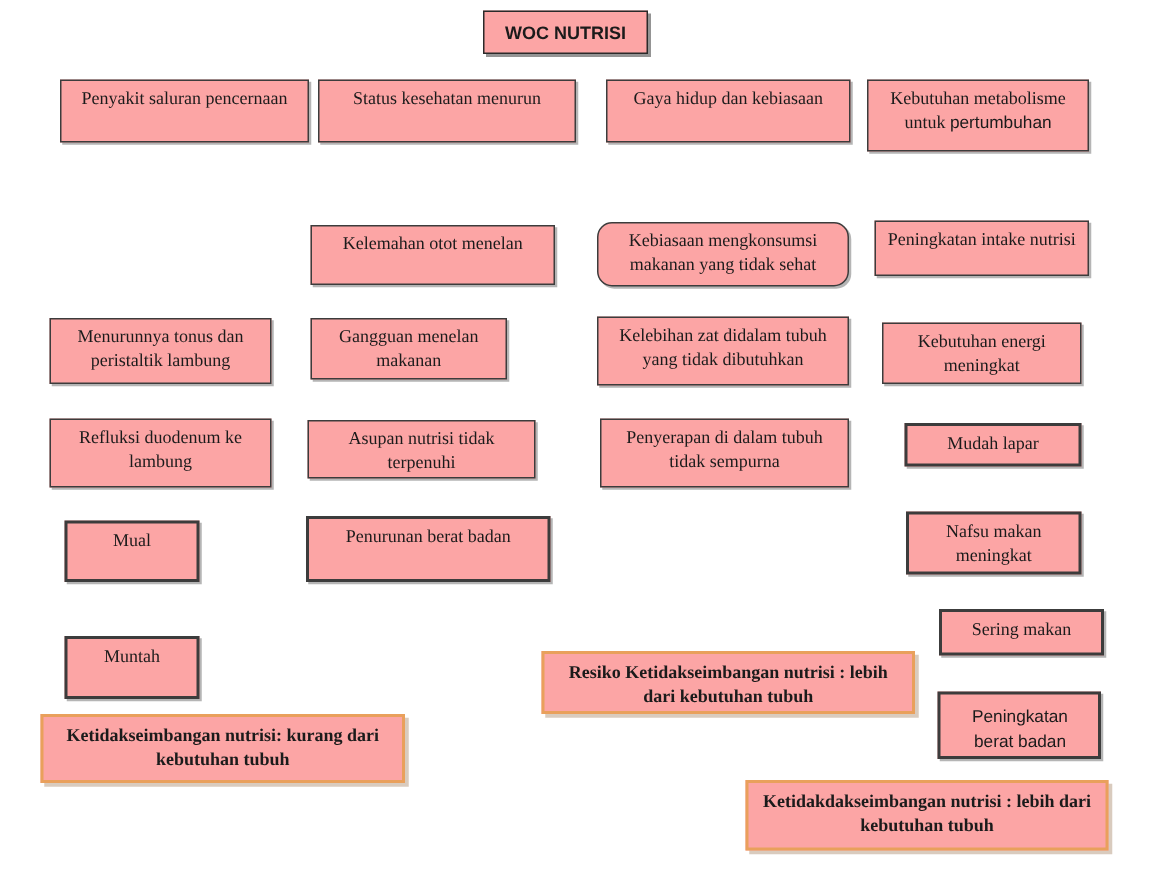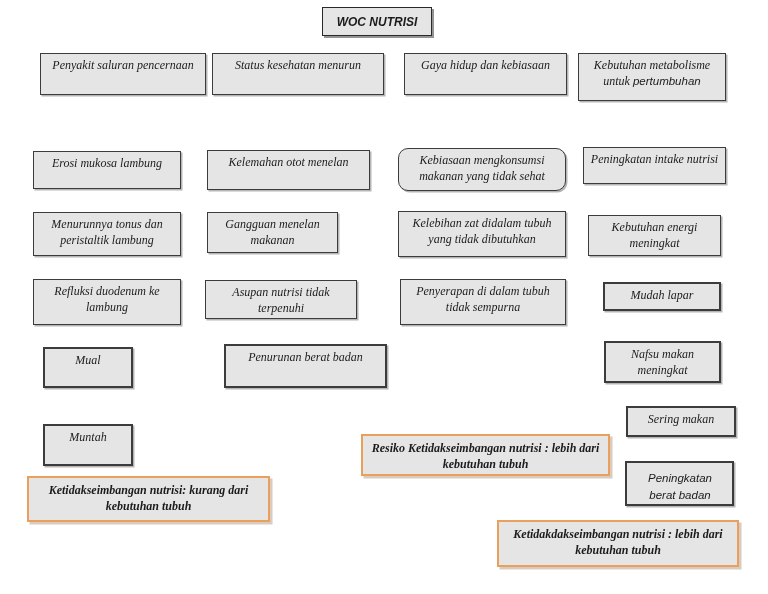--- a/index.html
+++ b/index.html
@@ -13,27 +13,26 @@
     height: 594px;
     background: #ffffff;
     overflow: hidden;
     font-family: "Liberation Serif", serif;
     color: #1b1b1b;
   }
   .node {
     position: absolute;
     box-sizing: border-box;
     border: 1.5px solid #3c3c3c;
-    background: #e5e5e5;
+    background: #fca5a5;
     text-align: center;
     font-size: 12px;
     line-height: 1.3;
     padding: 4px 4px 0 4px;
     box-shadow: 1.5px 1.5px 0 rgba(90, 90, 90, 0.45);
-    font-style: italic;
   }
   .title-node {
     font-family: "Liberation Sans", sans-serif;
     font-weight: bold;
     font-size: 12px;
     border: 1.5px solid #2a2a2a;
     box-shadow: 2px 2px 0 rgba(60, 60, 60, 0.55);
     padding-top: 7px;
   }
   .highlight-node {
@@ -67,21 +66,20 @@
 
   <div class="node" style="left:212px; top:53px; width:172px; height:42px;">Status kesehatan menurun</div>
 
   <div class="node" style="left:404px; top:53px; width:163px; height:42px;">Gaya hidup dan kebiasaan</div>
 
   <div class="node" style="left:578px; top:53px; width:148px; height:48px;">
     <span>Kebutuhan metabolisme untuk</span>
     <span class="sans-word">pertumbuhan</span>
   </div>
 
-  <div class="node" style="left:33px; top:151px; width:148px; height:38px;">Erosi mukosa lambung</div>
 
   <div class="node" style="left:207px; top:150px; width:163px; height:40px;">Kelemahan otot menelan</div>
 
   <div class="node" style="left:398px; top:148px; width:168px; height:43px;border-radius:10px;">Kebiasaan mengkonsumsi makanan yang tidak sehat</div>
 
   <div class="node" style="left:583px; top:147px; width:143px; height:37px;">Peningkatan intake nutrisi</div>
 
   <div class="node" style="left:33px; top:212px; width:148px; height:44px;">Menurunnya tonus dan peristaltik lambung</div>
 
   <div class="node" style="left:207px; top:212px; width:131px; height:41px;text-align:center;">Gangguan menelan makanan</div>
@@ -93,21 +91,21 @@
   <div class="node" style="left:33px; top:279px; width:148px; height:46px;">Refluksi duodenum ke lambung</div>
 
   <div class="node" style="left:205px; top:280px; width:152px; height:39px;">Asupan nutrisi tidak terpenuhi</div>
 
   <div class="node" style="left:400px; top:279px; width:166px; height:46px;">Penyerapan di dalam tubuh tidak sempurna</div>
 
   <div class="node" style="left:603px; top:282px; width:118px; height:29px; border-width:2px;">Mudah lapar</div>
 
   <div class="node" style="left:43px; top:347px; width:90px; height:41px; border-width:2px;">Mual</div>
 
-  <div class="node" style="left:224px; top:344px; width:163px; height:44px; border-width:2px;">Penurunan berat badan</div>
+  <div class="node" style="left:204px; top:344px; width:163px; height:44px; border-width:2px;">Penurunan berat badan</div>
 
   <div class="node" style="left:604px; top:341px; width:117px; height:42px; border-width:2px;">Nafsu makan meningkat</div>
 
   <div class="node" style="left:43px; top:424px; width:90px; height:42px; border-width:2px;">Muntah</div>
 
   <div class="node" style="left:626px; top:406px; width:110px; height:31px; border-width:2px;">Sering makan</div>
 
   <div class="node highlight-node" style="left:361px; top:434px; width:249px; height:42px;">Resiko Ketidakseimbangan nutrisi : lebih dari kebutuhan tubuh</div>
 
   <div class="node highlight-node" style="left:27px; top:476px; width:243px; height:46px;">Ketidakseimbangan nutrisi: kurang dari kebutuhan tubuh</div>

